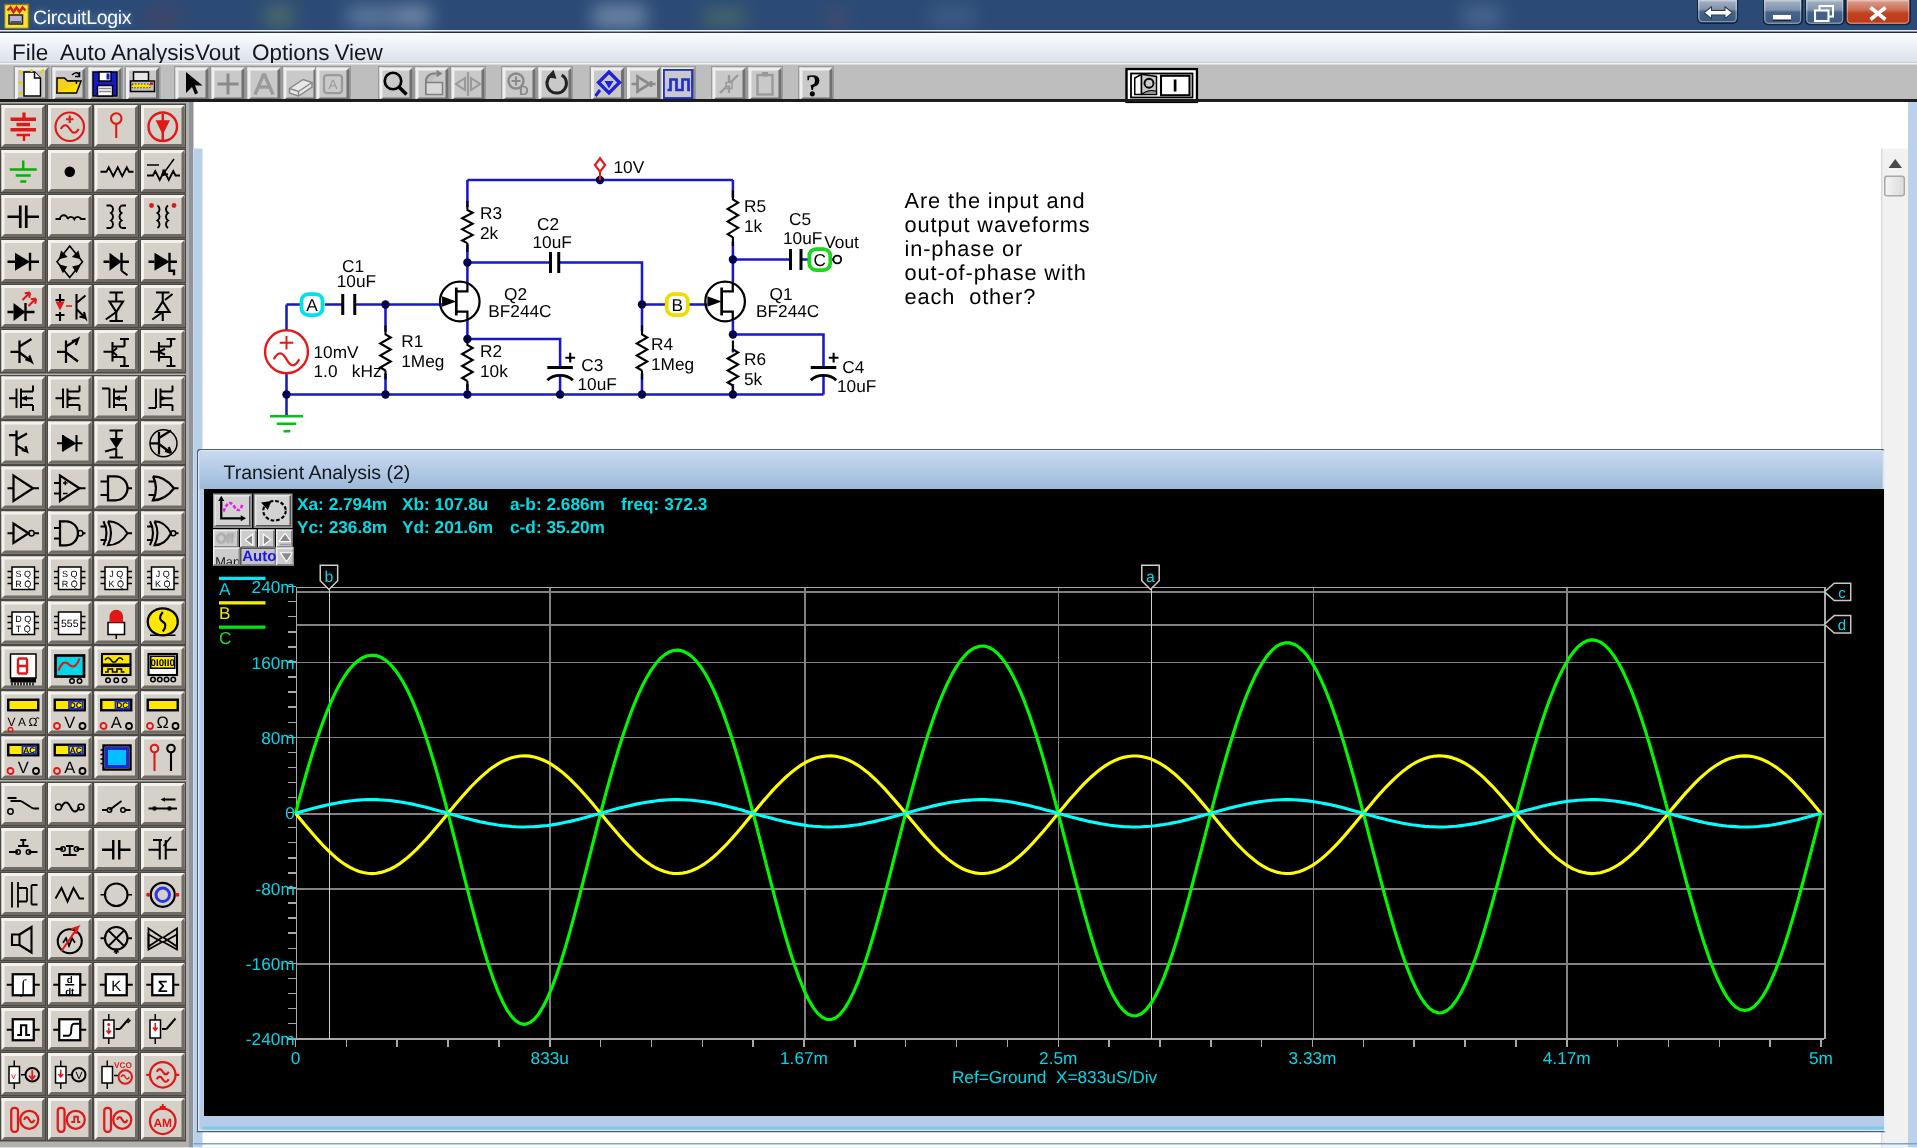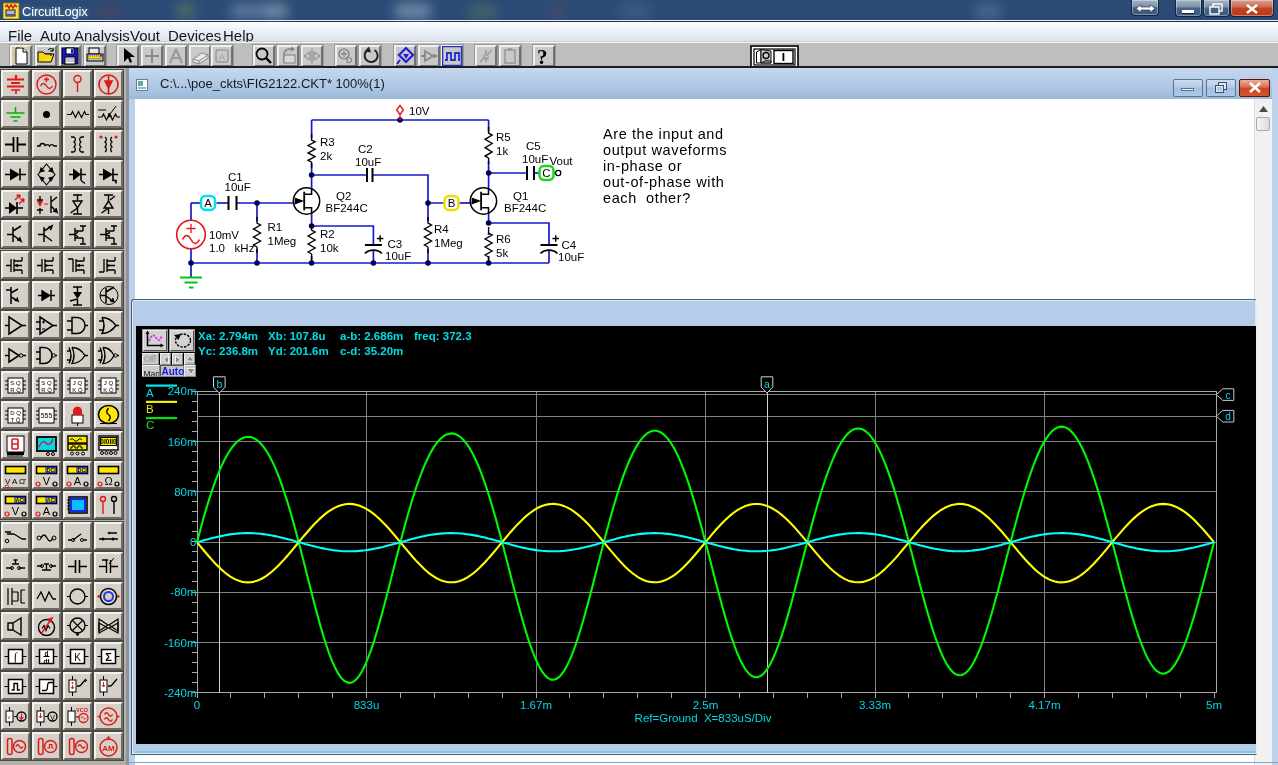--- a/index.html
+++ b/index.html
@@ -80,22 +80,22 @@
 <div class="capbtn red" style="left:1230px;width:44px;height:17px"></div>
 <svg class="abs" style="left:1246px;top:4px" width="12" height="10">
         <path d="M1 1 L11 9 M11 1 L1 9" stroke="#fff" stroke-width="2.4"></path>
       </svg>
 </div>
 <div class="abs" id="menubar">
 <span style="left:8px">File</span>
 <span style="left:40px">Auto</span>
 <span style="left:74px">Analysis</span>
 <span style="left:130px">Vout</span>
-<span style="left:168px">Devices</span>
-<span style="left:223px">Help</span>
+<span style="left:168px">Options</span>
+<span style="left:223px">View</span>
 </div>
 <div class="abs" id="toolbar">
 <div class="tbtn" style="left:10px"></div>
 <svg class="abs" style="left:11px;top:3px" width="20" height="20" viewBox="0 0 20 20">
         <path d="M5 2 h7 l4 4 v12 h-11 z" fill="#fff" stroke="#000"></path>
         <path d="M12 2 l0 4 4 0" fill="#ffe" stroke="#000"></path>
         <g stroke="#e8d000" stroke-width="1.4">
           <path d="M2 1 l2 2 M18 0 l-2 3 M1 9 h3 M2 17 l2 -2 M10 0 v2"></path>
         </g>
       </svg>
@@ -801,40 +801,20 @@
         <path d="M13 12.5 q1.7 -3.4 3.5 0 t3.5 0"></path>
       </g>
     </svg>
 <div class="sbtn" style="left:94px;top:732px"></div>
 <svg class="abs" style="left:96px;top:734px" width="25" height="25" viewBox="0 0 25 25">
       <circle cx="12.5" cy="13.5" r="8.5" fill="none" stroke="#e01818" stroke-width="1.5"></circle>
       <text x="12.5" y="17" font-size="8" font-weight="bold" text-anchor="middle" fill="#e01818">AM</text>
       <path d="M12.5 2 v4 M10.5 4 h4" stroke="#e01818" stroke-width="1.2"></path>
     </svg>
 <div class="abs" id="sep"></div>
-<div class="abs" id="doctitle">
-<svg class="abs" style="left:7px;top:11px" width="12" height="12">
-        <rect x="0.5" y="0.5" width="11" height="11" fill="#fff" stroke="#6a7e96"></rect>
-        <rect x="2" y="2" width="5" height="5" fill="#58b0a8"></rect>
-        <rect x="2" y="8" width="8" height="2" fill="#9ab4cc"></rect>
-      </svg>
-<span id="doctxt">C:\...\poe_ckts\FIG2122.CKT* 100%(1)</span>
-<div class="mdibtn" style="left:1044px;width:30px"></div>
-<div class="abs" style="left:1052px;top:20px;width:13px;height:3px;background:#eef2f8;border:1px solid #5a748e"></div>
-<div class="mdibtn" style="left:1077px;width:30px"></div>
-<svg class="abs" style="left:1085px;top:14px" width="14" height="12">
-        <rect x="4.5" y="0.5" width="8" height="7" fill="#dce8f4" stroke="#3c526b"></rect>
-        <rect x="1.5" y="3.5" width="8" height="7" fill="#dce8f4" stroke="#3c526b"></rect>
-        <rect x="3" y="5" width="5" height="4" fill="#b4c8de"></rect>
-      </svg>
-<div class="mdibtn red" style="left:1110px;width:31px"></div>
-<svg class="abs" style="left:1120px;top:14px" width="12" height="11">
-        <path d="M1 1 L11 10 M11 1 L1 10" stroke="#fff" stroke-width="2.6"></path>
-      </svg>
-</div>
 <div class="abs" id="canvas"></div>
 <div class="abs" id="canvL"></div>
 <div class="abs" id="sbar"></div>
 <svg class="abs" style="left:1259px;top:106px" width="9" height="6">
       <path d="M4.5 0 L9 6 L0 6 Z" fill="#4a4a4a"></path>
     </svg>
 <div class="abs" id="sthumb"></div>
 <div class="abs" id="winR"></div>
 <div class="abs" style="left:129px;top:761.5px;width:1149px;height:1.6px;background:#7aa3cc"></div>
 <svg class="abs" style="left:0;top:0" width="1278" height="765" viewBox="0 0 1278 765">
@@ -958,20 +938,23 @@
       </g>
       <g font-size="14.5" fill="#000" letter-spacing="0.6">
         <text x="603" y="138.5">Are the input and</text>
         <text x="603" y="154.6">output waveforms</text>
         <text x="603" y="170.7">in-phase or</text>
         <text x="603" y="186.8">out-of-phase with</text>
         <text x="603" y="202.9">each&nbsp;&nbsp;other?</text>
       </g>
     </svg>
 <div class="abs" id="twin">
+<div id="ttitle">
+        <span>Transient Analysis (2)</span>
+      </div>
 <div id="tplot"></div>
 <div id="tbot"></div>
 </div>
 <svg class="abs" style="left:0;top:0" width="1278" height="765" viewBox="0 0 1278 765">
       <g stroke="#828282" stroke-width="1" shape-rendering="crispEdges">
         <path d="M197 441.5 H1216"></path>
         <path d="M197 491.5 H1216"></path>
         <path d="M197 542.5 H1216"></path>
         <path d="M197 592.5 H1216"></path>
         <path d="M197 642.5 H1216"></path>

